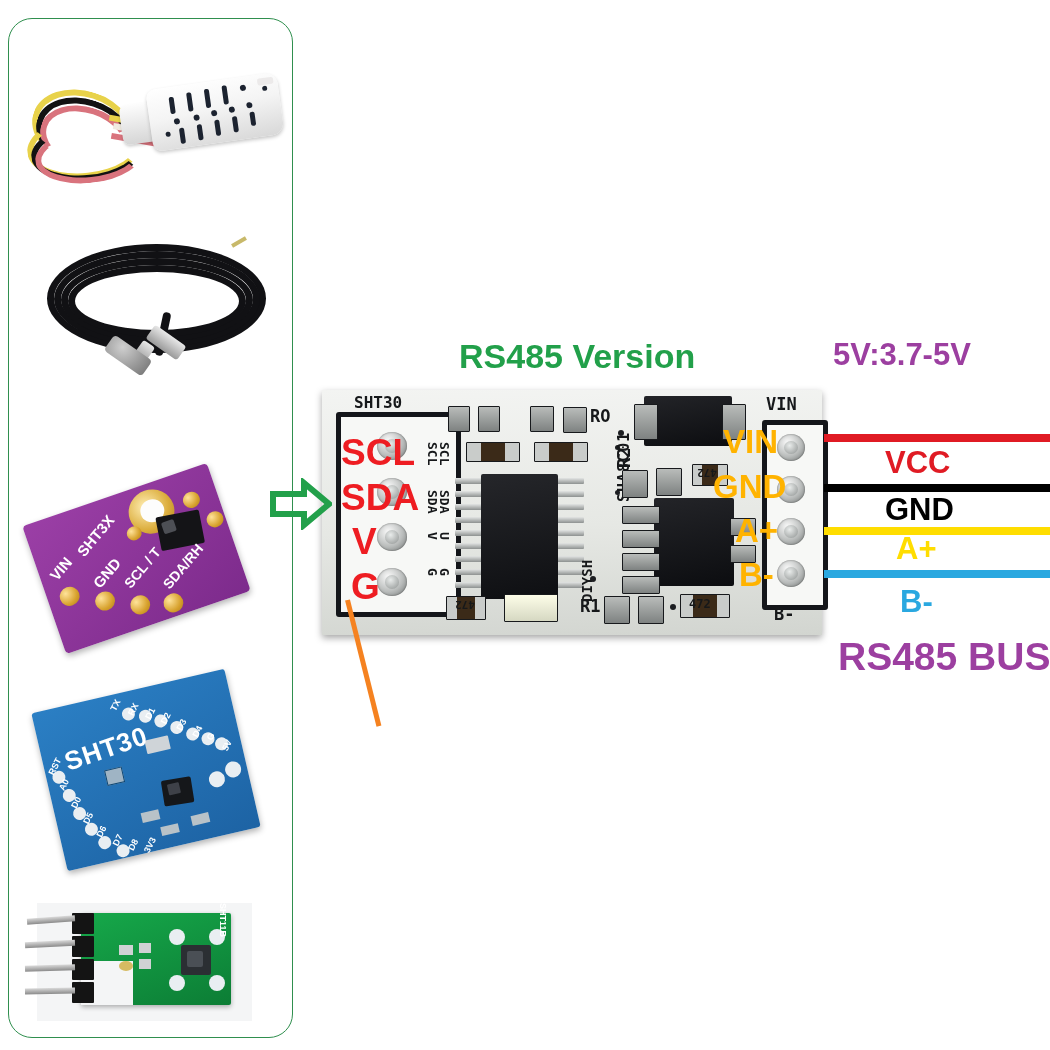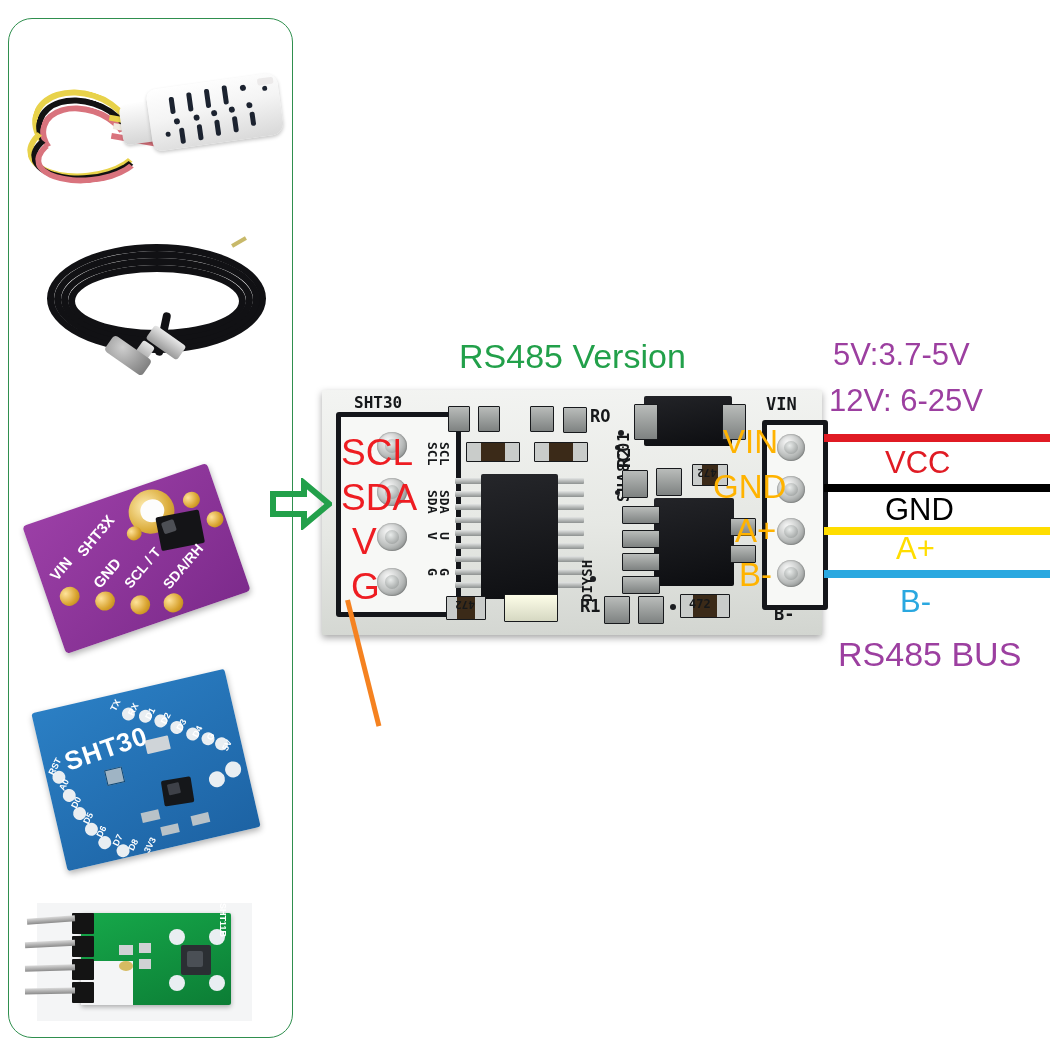--- a/index.html
+++ b/index.html
@@ -70,21 +70,21 @@
      border:1.5px solid #17191c;border-radius:1px;}
   .res{position:absolute;background:#3b2a18;border:1.5px solid #17191c;border-radius:1px;}
   .res b{position:absolute;left:0;top:0;width:26%;height:100%;background:#c9ccca;}
   .res u{position:absolute;right:0;top:0;width:26%;height:100%;background:#c9ccca;}
   .led{position:absolute;background:linear-gradient(180deg,#fdfde8,#d6d8c2);
      border:1.5px solid #17191c;border-radius:1px;}
   .sot{position:absolute;background:linear-gradient(170deg,#232428,#0c0d10);border-radius:2px;}
   .dot{position:absolute;background:#1c1e21;border-radius:50%;}
 
   
-  .lbl{position:absolute;white-space:nowrap;font-weight:normal;line-height:1;}
+  .lbl{position:absolute;white-space:nowrap;font-weight:bold;line-height:1;}
   .lbl-red{color:#ee1d22;}
   .lbl-orange{color:#f58220;}
   .lbl-green-t{color:#22a04a;}
   .lbl-purple{color:#9c3fa0;}
   .lbl-amber{color:#ffb300;}
   .lbl-vcc{color:#e01b24;text-align:right;}
   .lbl-gnd{color:#000000;}
   .lbl-ap{color:#ffdd00;}
   .lbl-bm{color:#2aa8e0;}
 
@@ -237,21 +237,20 @@
       <div class="pin-leg" style="left:18px;top:28px;width:48px;height:6px;transform:rotate(-4deg);"></div>
       <div class="pin-leg" style="left:16px;top:52px;width:50px;height:6px;transform:rotate(-3deg);"></div>
       <div class="pin-leg" style="left:16px;top:76px;width:50px;height:6px;transform:rotate(-2deg);"></div>
       <div class="pin-leg" style="left:16px;top:99px;width:50px;height:6px;transform:rotate(-1deg);"></div>
     </div>
   </div>
 
   <div class="lbl lbl-green-t" style="left:459px;top:339px;font-size:34px;">RS485 Version</div>
 
   <div class="lbl lbl-purple" style="left:833px;top:339px;font-size:31px;">5V:3.7-5V</div>
-  <div class="lbl lbl-purple" style="left:829px;top:385px;font-size:31px;">12V: 6-25V</div>
 
   <div class="mainpcb">
 
     <div class="conn-box" style="left:14px;top:22px;width:115px;height:195px;"></div>
     <div class="hole" style="left:55px;top:42px;width:30px;height:28px;">
         <i></i>
       </div>
     <div class="hole" style="left:55px;top:88px;width:30px;height:28px;">
         <i></i>
       </div>
@@ -393,15 +392,15 @@
 
   <div class="wire-line" style="left:824px;top:484px;width:226px;background:#000000;"></div>
   <div class="lbl lbl-gnd" style="left:885px;top:494px;font-size:31px;">GND</div>
 
   <div class="wire-line" style="left:824px;top:527px;width:226px;background:#ffdd00;"></div>
   <div class="lbl lbl-ap" style="left:896px;top:533px;font-size:31px;">A+</div>
 
   <div class="wire-line" style="left:824px;top:570px;width:226px;background:#2aa8e0;"></div>
   <div class="lbl lbl-bm" style="left:900px;top:586px;font-size:31px;">B-</div>
 
-  <div class="lbl lbl-purple" style="left:838px;top:637px;font-size:34px;">RS485 BUS</div>
+  <div class="lbl lbl-purple" style="left:838px;top:637px;font-size:39px;">RS485 BUS</div>
 
 </div>
 
 </body></html>

